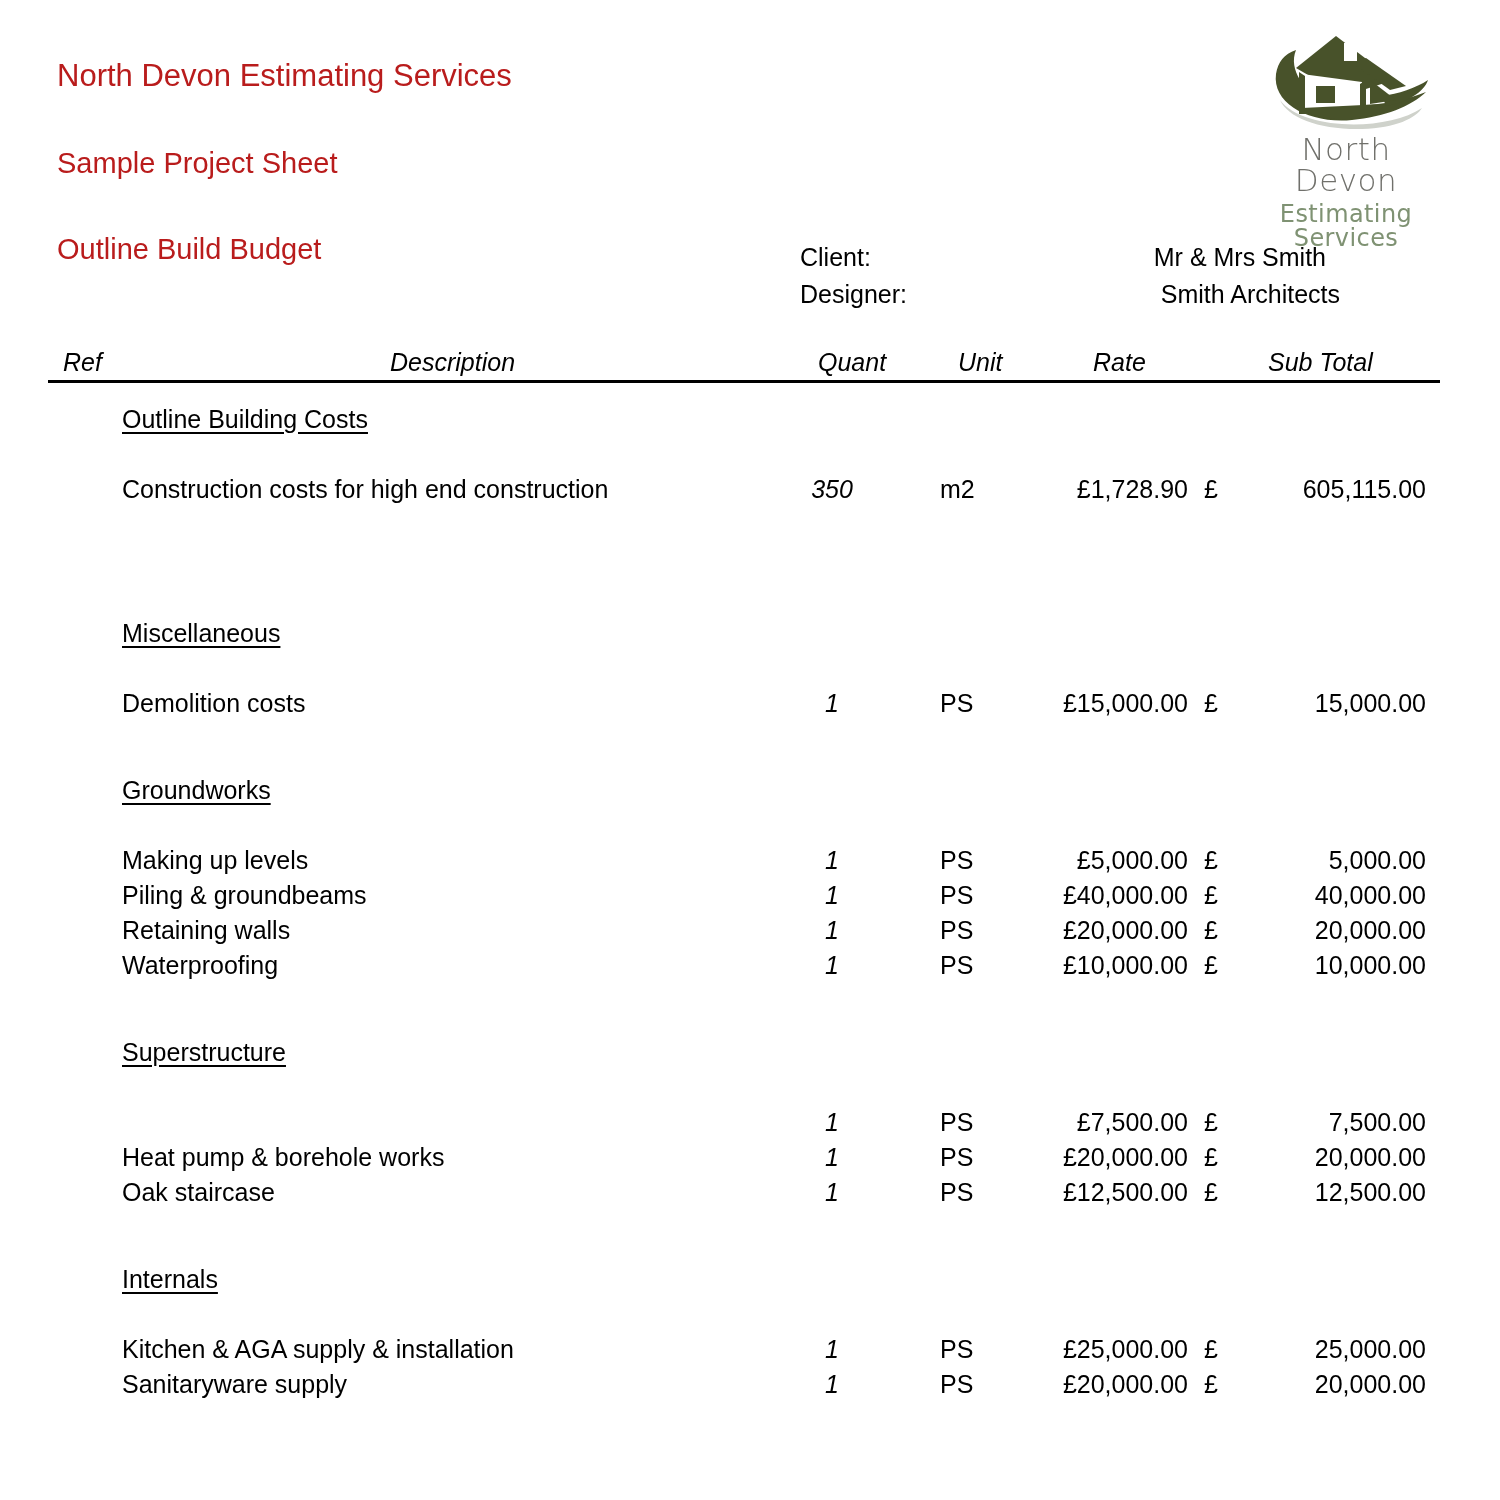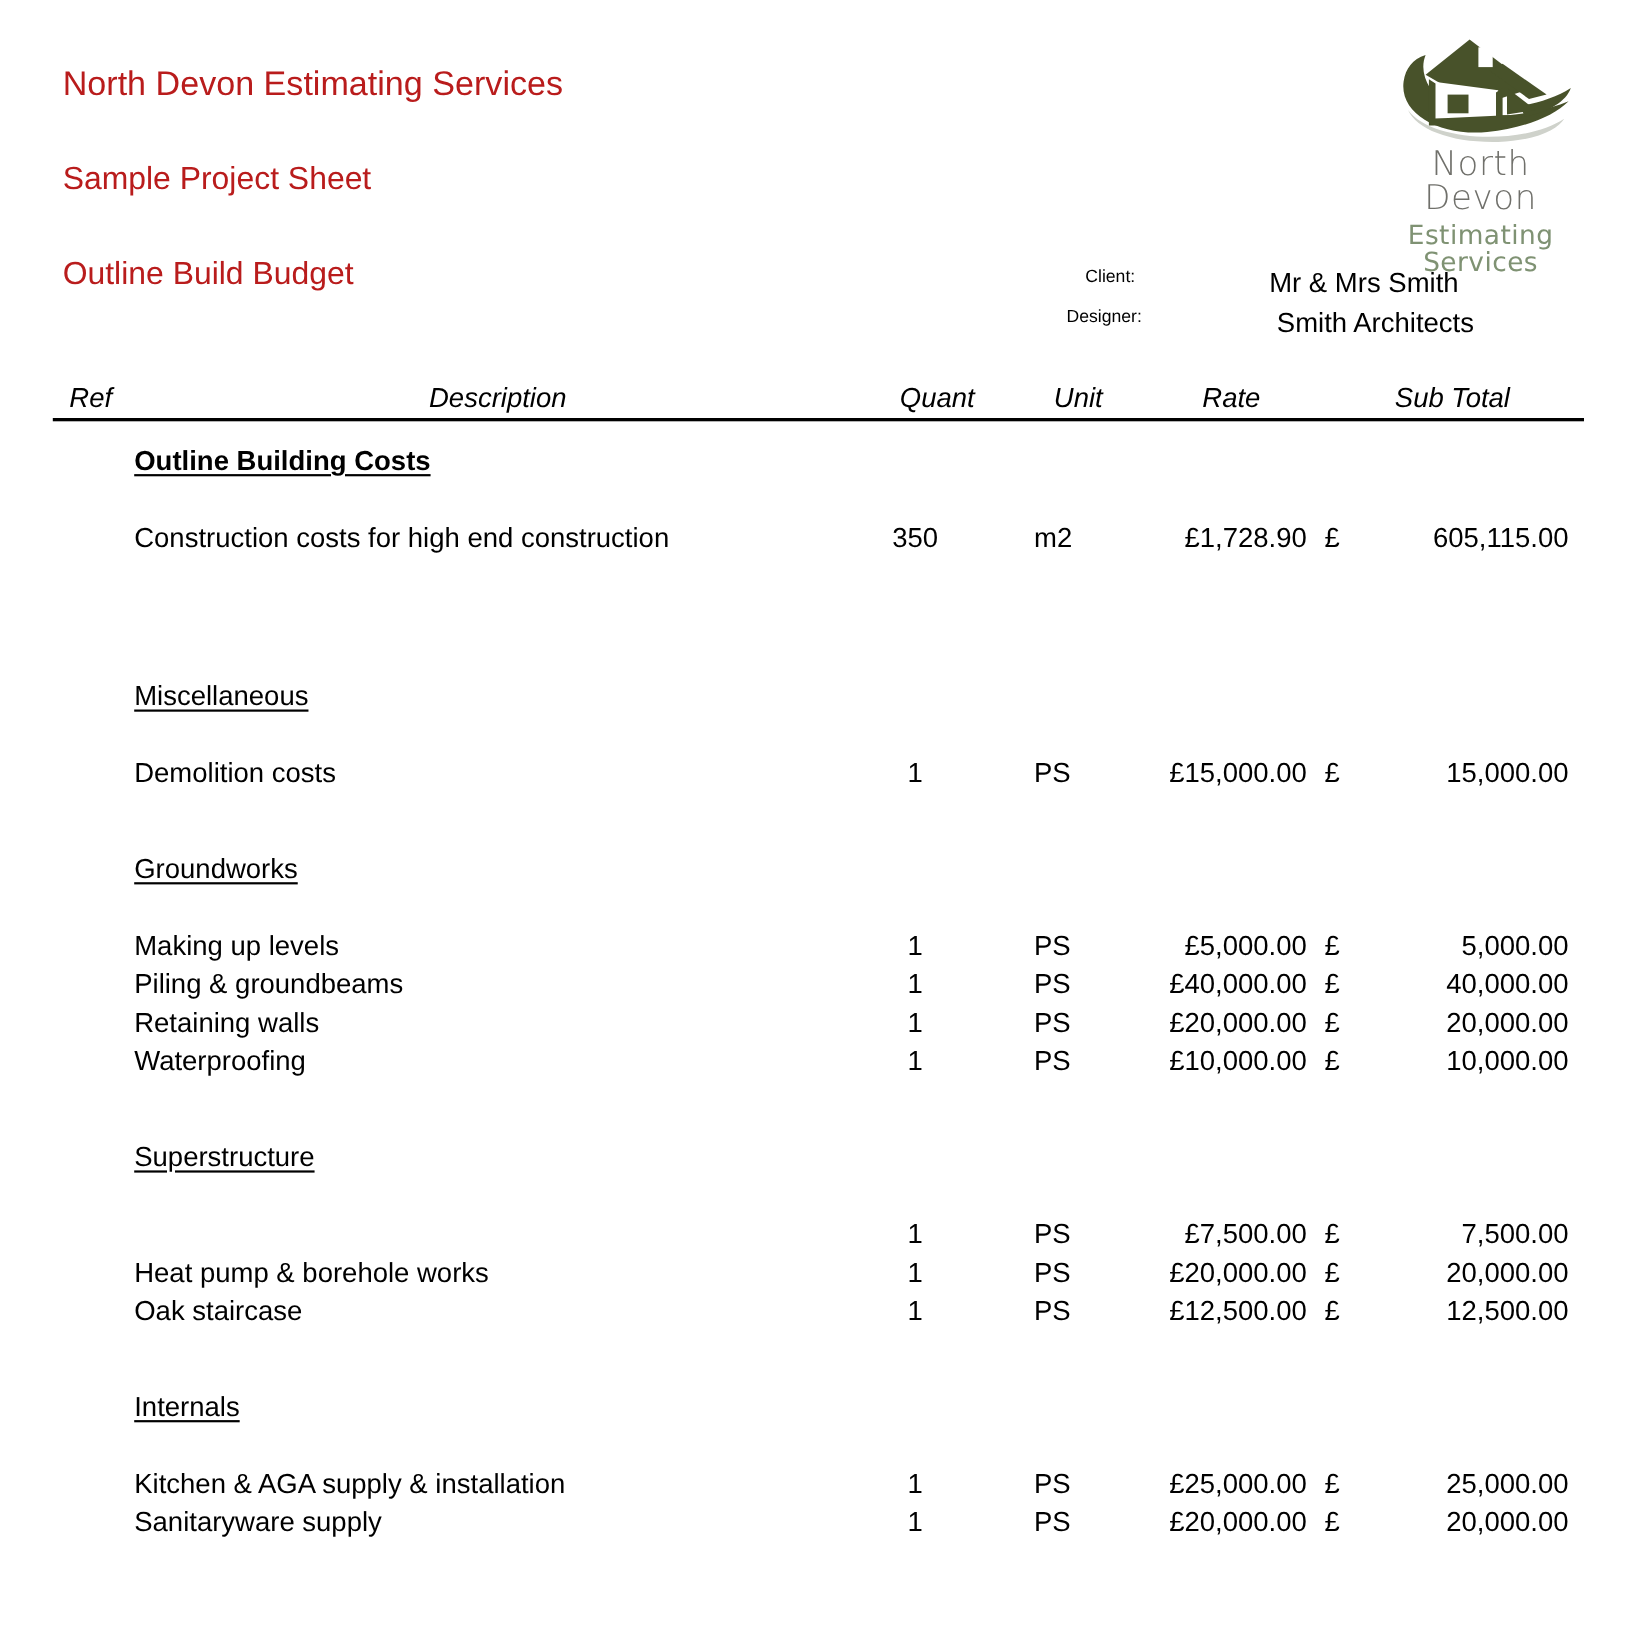--- a/index.html
+++ b/index.html
@@ -65,22 +65,21 @@
     margin-top: 6px;
     font-size: 24px;
     letter-spacing: 0.4px;
     color: #7f9273;
     font-family: "DejaVu Sans", sans-serif;
   }
 
   
   .meta-label {
     position: absolute;
-    font-size: 16px;
-    text-align: right;
+    font-size: 25px;
     white-space: nowrap;
   }
   .meta-value {
     position: absolute;
     font-size: 25px;
     text-align: right;
     white-space: nowrap;
   }
   #meta-client-label   { left: 800px; top: 243px; width: 232px; }
   #meta-client-value   { left: 1000px; top: 243px; width: 326px; }
@@ -127,29 +126,29 @@
     position: relative;
     height: 35px;
   }
   .cell {
     position: absolute;
     font-size: 25px;
     white-space: nowrap;
     top: 0;
   }
   .c-desc  { left: 122px; text-align: left; }
-  .c-quant { left: 790px; width: 84px;  text-align: center; }
+  .c-quant { left: 790px; width: 84px;  text-align: center; font-style: italic; }
   .c-unit  { left: 940px; width: 80px;  }
   .c-rate  { left: 1008px;width: 180px; text-align: right; }
   .c-cur   { left: 1204px;width: 20px;  text-align: left; }
   .c-total { left: 1230px;width: 196px; text-align: right; }
 
   .section-title {
     font-size: 25px;
-    font-weight: bold;
+    font-weight: normal;
     text-decoration: underline;
     text-underline-offset: 4px;
     white-space: nowrap;
   }
   .group-title {
     font-size: 25px;
     text-decoration: underline;
     text-underline-offset: 4px;
     white-space: nowrap;
   }

